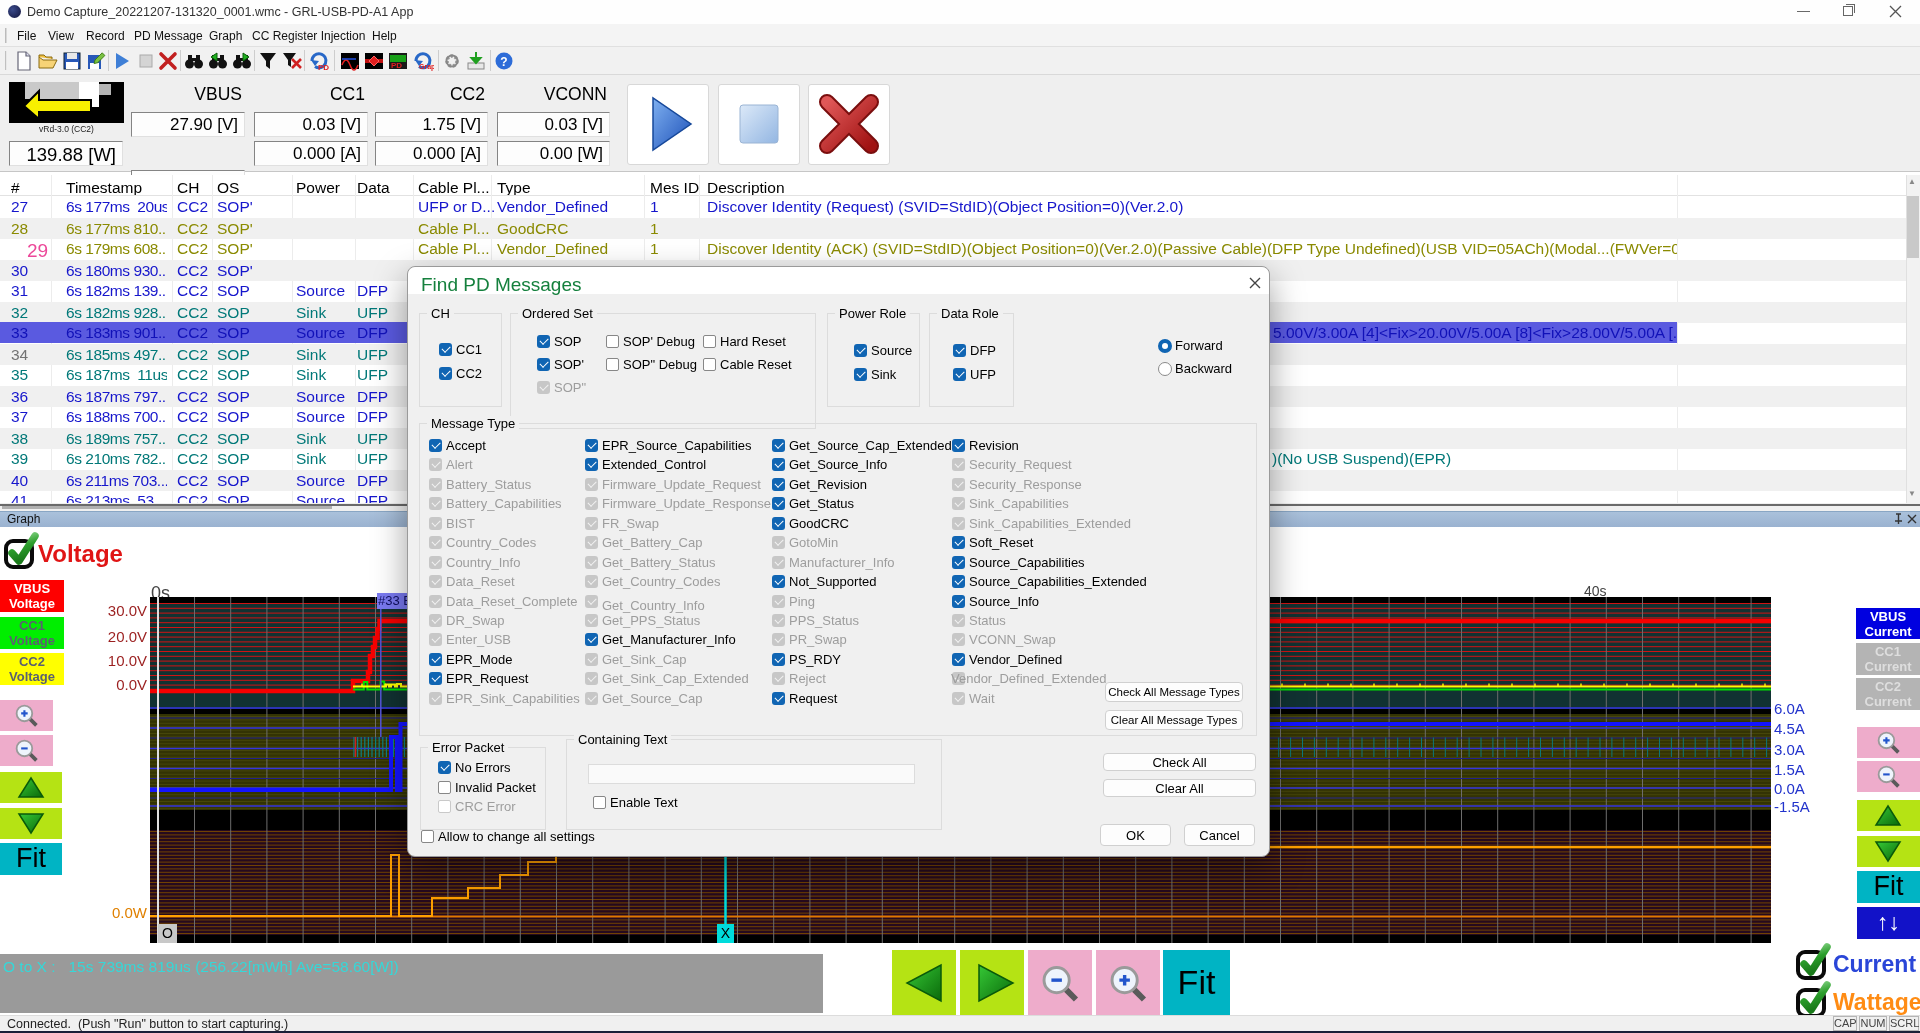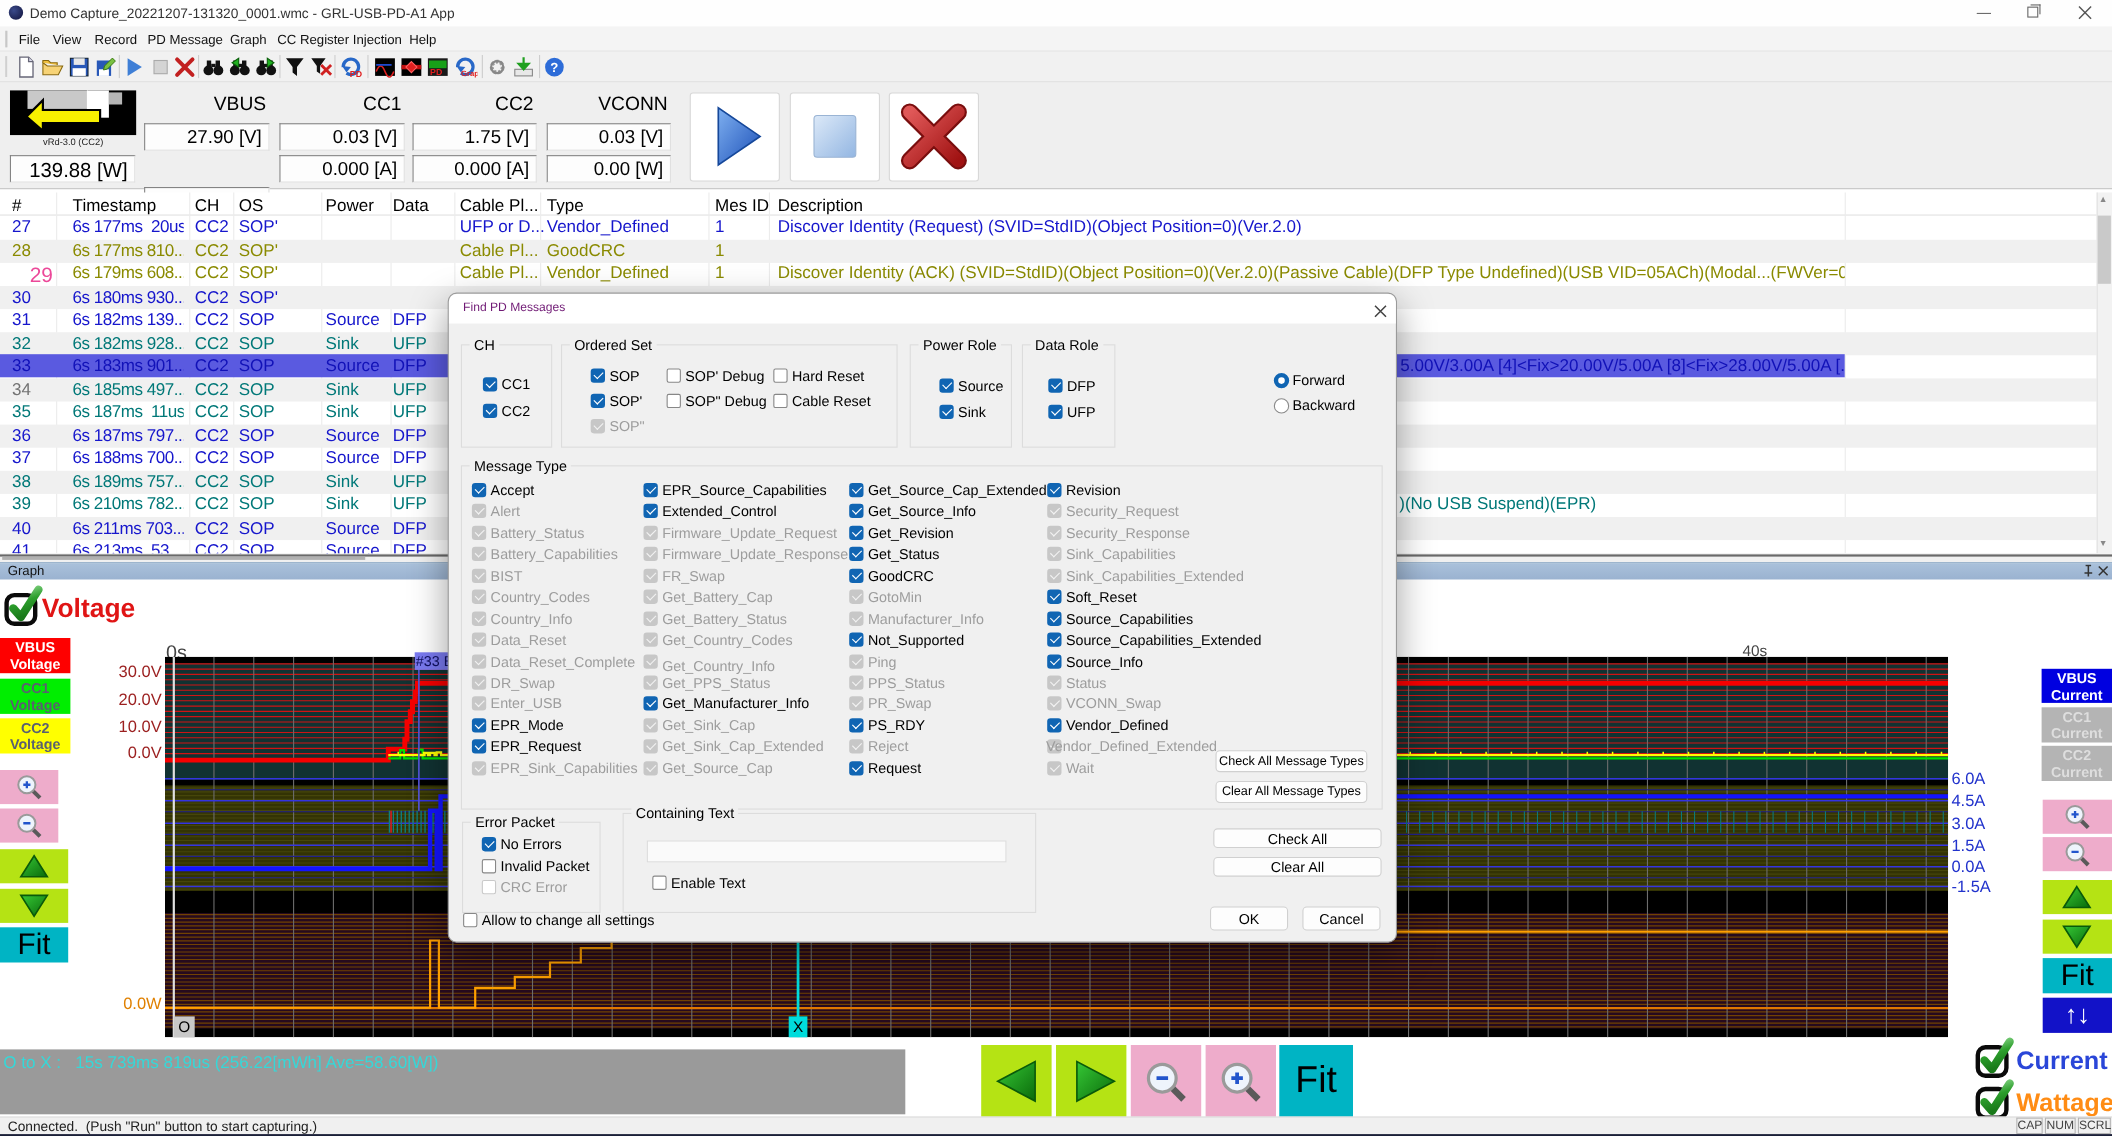--- a/index.html
+++ b/index.html
@@ -872,32 +872,32 @@
     </svg>
 <div class="t" style="left:1833px;top:989px;font-size:23px;font-weight:bold;color:#ff8c14">Wattage</div>
 <div class="" style="left:0px;top:1015px;width:1920px;height:16px;background:#f0f0f0;border-top:1px solid #dcdcdc"></div>
 <div class="t" style="left:7px;top:1017px;font-size:12.5px;color:#222">Connected.  (Push "Run" button to start capturing.)</div>
 <div class="" style="left:1833px;top:1016px;width:24px;height:15px;border:1px solid #b5b5b5;font-size:11px;color:#444;text-align:center;line-height:13px">CAP</div>
 <div class="" style="left:1859px;top:1016px;width:28px;height:15px;border:1px solid #b5b5b5;font-size:11px;color:#444;text-align:center;line-height:13px">NUM</div>
 <div class="" style="left:1889px;top:1016px;width:30px;height:15px;border:1px solid #b5b5b5;font-size:11px;color:#444;text-align:center;line-height:13px">SCRL</div>
 <div class="" style="left:0px;top:1031px;width:1920px;height:2px;background:#1b2038"></div>
 <div id="dlg" style="left:407px;top:266px;width:863px;height:591px;background:#f0f0f0;border:1px solid #9a9a9a;border-radius:8px;z-index:50;box-shadow:0 12px 34px rgba(0,0,0,0.38);overflow:hidden">
       <div style="position:absolute;left:0;top:0;width:100%;height:27px;background:#fff;border-radius:8px 8px 0 0"></div>
-      <div style="position:absolute;left:13px;top:7px;font-size:11px;color:#701a75">Find PD Messages</div>
+      <div style="position:absolute;left:13px;top:7px;font-size:19px;color:#15803d">Find PD Messages</div>
       <svg style="position:absolute;left:841px;top:10px" width="12" height="12">
         <path d="M1 1 L11 11 M11 1 L1 11" stroke="#444" stroke-width="1.4"></path>
       </svg>
       <div class="grp" style="position:absolute;left:11px;top:46px;width:83px;height:94px">
         <span>CH</span>
       </div>
       <div class="ck c" style="position:absolute;left:31px;top:76px"></div>
       <div class="lb" style="position:absolute;left:48px;top:75px">CC1</div>
       <div class="ck c" style="position:absolute;left:31px;top:100px"></div>
       <div class="lb" style="position:absolute;left:48px;top:99px">CC2</div>
-      <div class="grp" style="position:absolute;left:102px;top:46px;width:306px;height:94px">
+      <div class="grp" style="position:absolute;left:102px;top:46px;width:306px;height:116px">
         <span>Ordered Set</span>
       </div>
       <div class="ck c" style="position:absolute;left:129px;top:68px"></div>
       <div class="lb" style="position:absolute;left:146px;top:67px">SOP</div>
       <div class="ck c" style="position:absolute;left:129px;top:91px"></div>
       <div class="lb" style="position:absolute;left:146px;top:90px">SOP'</div>
       <div class="ck d" style="position:absolute;left:129px;top:114px"></div>
       <div class="lbd" style="position:absolute;left:146px;top:113px">SOP"</div>
       <div class="ck u" style="position:absolute;left:198px;top:68px"></div>
       <div class="lb" style="position:absolute;left:215px;top:67px">SOP' Debug</div>

